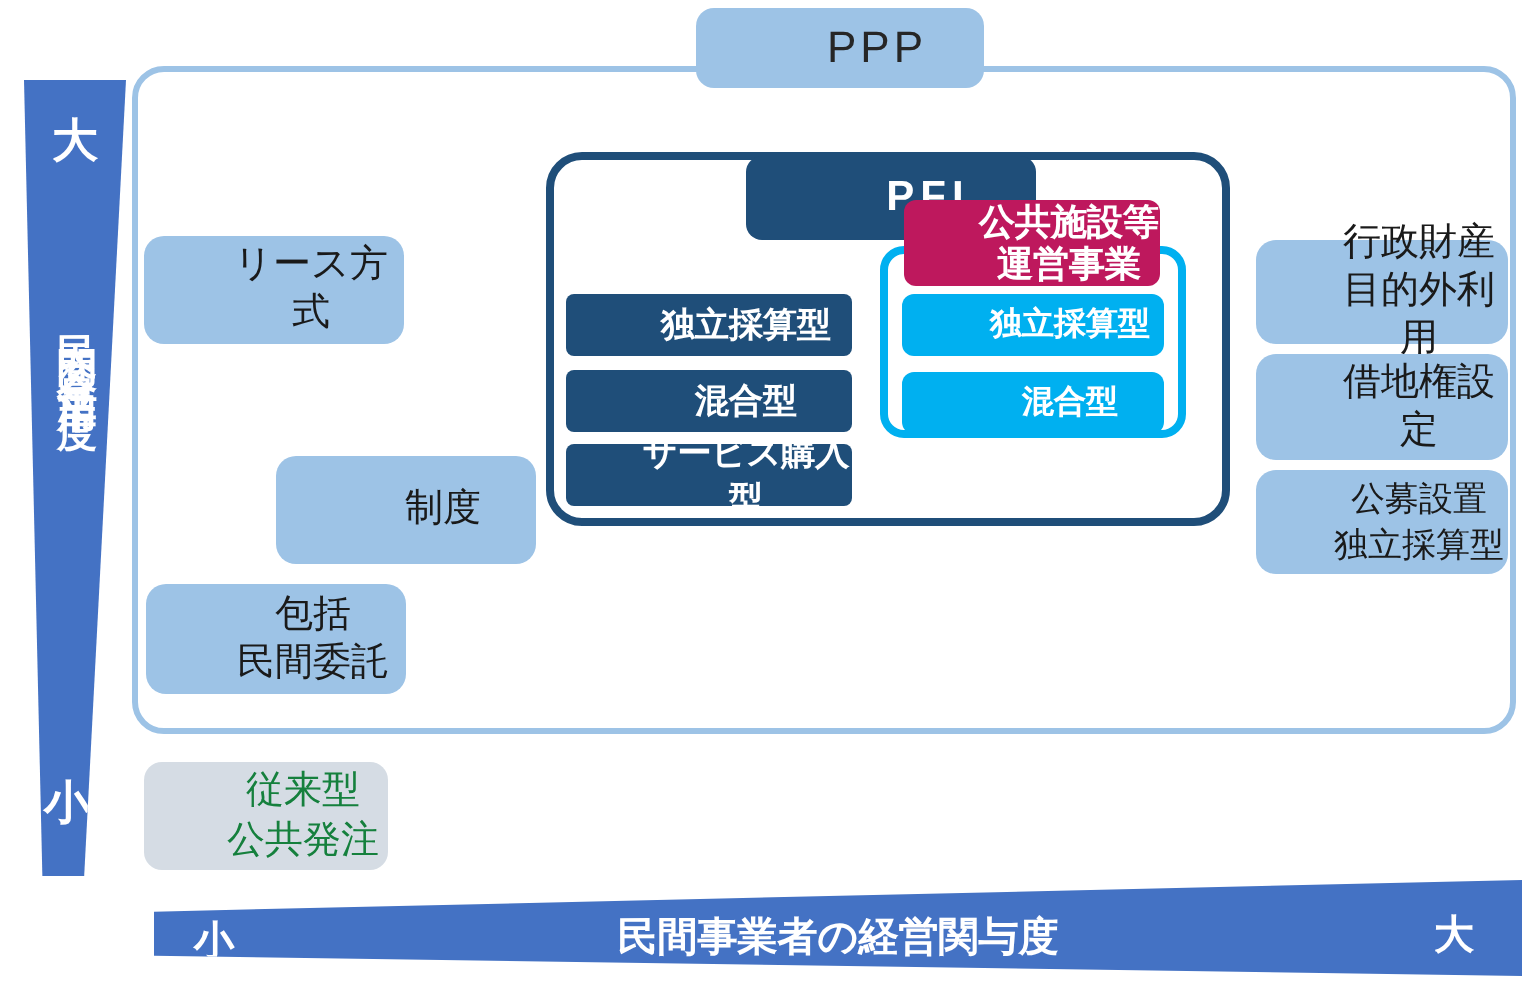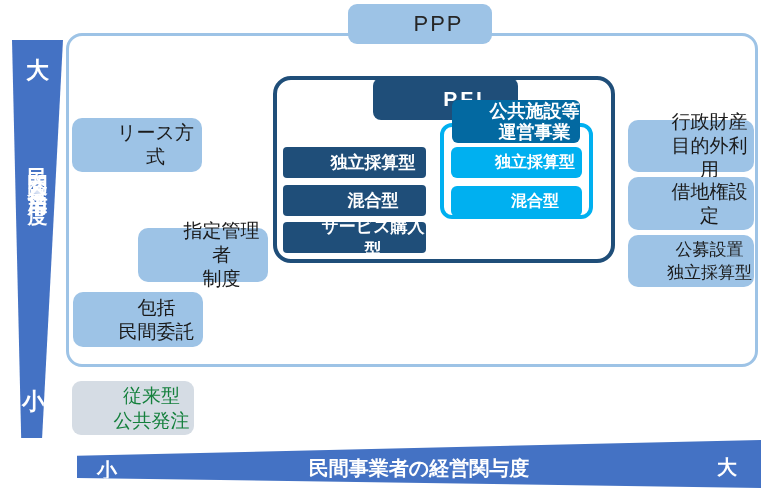--- a/index.html
+++ b/index.html
@@ -18,21 +18,21 @@
   
   .bx{display:flex;align-items:center;justify-content:center;text-align:center;padding-left:37px;}
   .ppp{left:348px;top:4px;width:144px;height:40px;background:#9DC3E6;
     border-radius:9px;color:#262626;font-size:22px;letter-spacing:2px;z-index:3;}
   .pfi{left:373px;top:52px;width:145px;height:42px;background:#1F4E79;
     border-radius:8px;color:#fff;font-size:21px;font-weight:bold;letter-spacing:3px;z-index:3;margin-top:26px;}
   .navy{background:#1F4E79;border-radius:4px;color:#fff;font-weight:bold;
     font-size:17px;left:283px;width:143px;height:31px;z-index:2;}
   .cyan{background:#00B0F0;border-radius:6px;color:#fff;font-weight:bold;
     font-size:16px;left:451px;width:131px;height:31px;z-index:3;}
-  .osg-head{left:452px;top:100px;width:128px;height:43px;background:#0369a1;
+  .osg-head{left:452px;top:100px;width:128px;height:43px;background:#be185d;
     border-radius:6px;color:#fff;font-weight:bold;font-size:18px;line-height:21px;z-index:4;}
   .light{background:#9DC3E6;border-radius:10px;color:#1a1a1a;
     font-size:19px;line-height:24px;z-index:2;}
   .gray{left:72px;top:381px;width:122px;height:54px;background:#D5DCE4;
     border-radius:9px;color:#15803d;font-size:19px;line-height:25px;}
 
   
   .y-wedge{left:12px;top:40px;width:51px;height:398px;background:#4472C4;
     clip-path:polygon(0% 0%,100% 0%,59% 100%,18% 100%);}
   .y-wedge .lbl{position:absolute;color:#fff;font-weight:bold;}
@@ -77,21 +77,20 @@
     <span class="l2">運営事業</span>
   </span>
 </div>
 <div class="abs bx cyan" style="top:147px;">独立採算型</div>
 <div class="abs bx cyan" style="top:186px;">混合型</div>
 
 <div class="abs bx light" style="left:72px;top:118px;width:130px;height:54px;">リース方式</div>
 
 <div class="abs bx light" style="left:138px;top:228px;width:130px;height:54px;">
   <span>
-    <span class="l2">指定管理者</span>
     <span class="l2">制度</span>
   </span>
 </div>
 
 <div class="abs bx light" style="left:73px;top:292px;width:130px;height:55px;">
   <span>
     <span class="l2">包括</span>
     <span class="l2">民間委託</span>
   </span>
 </div>

